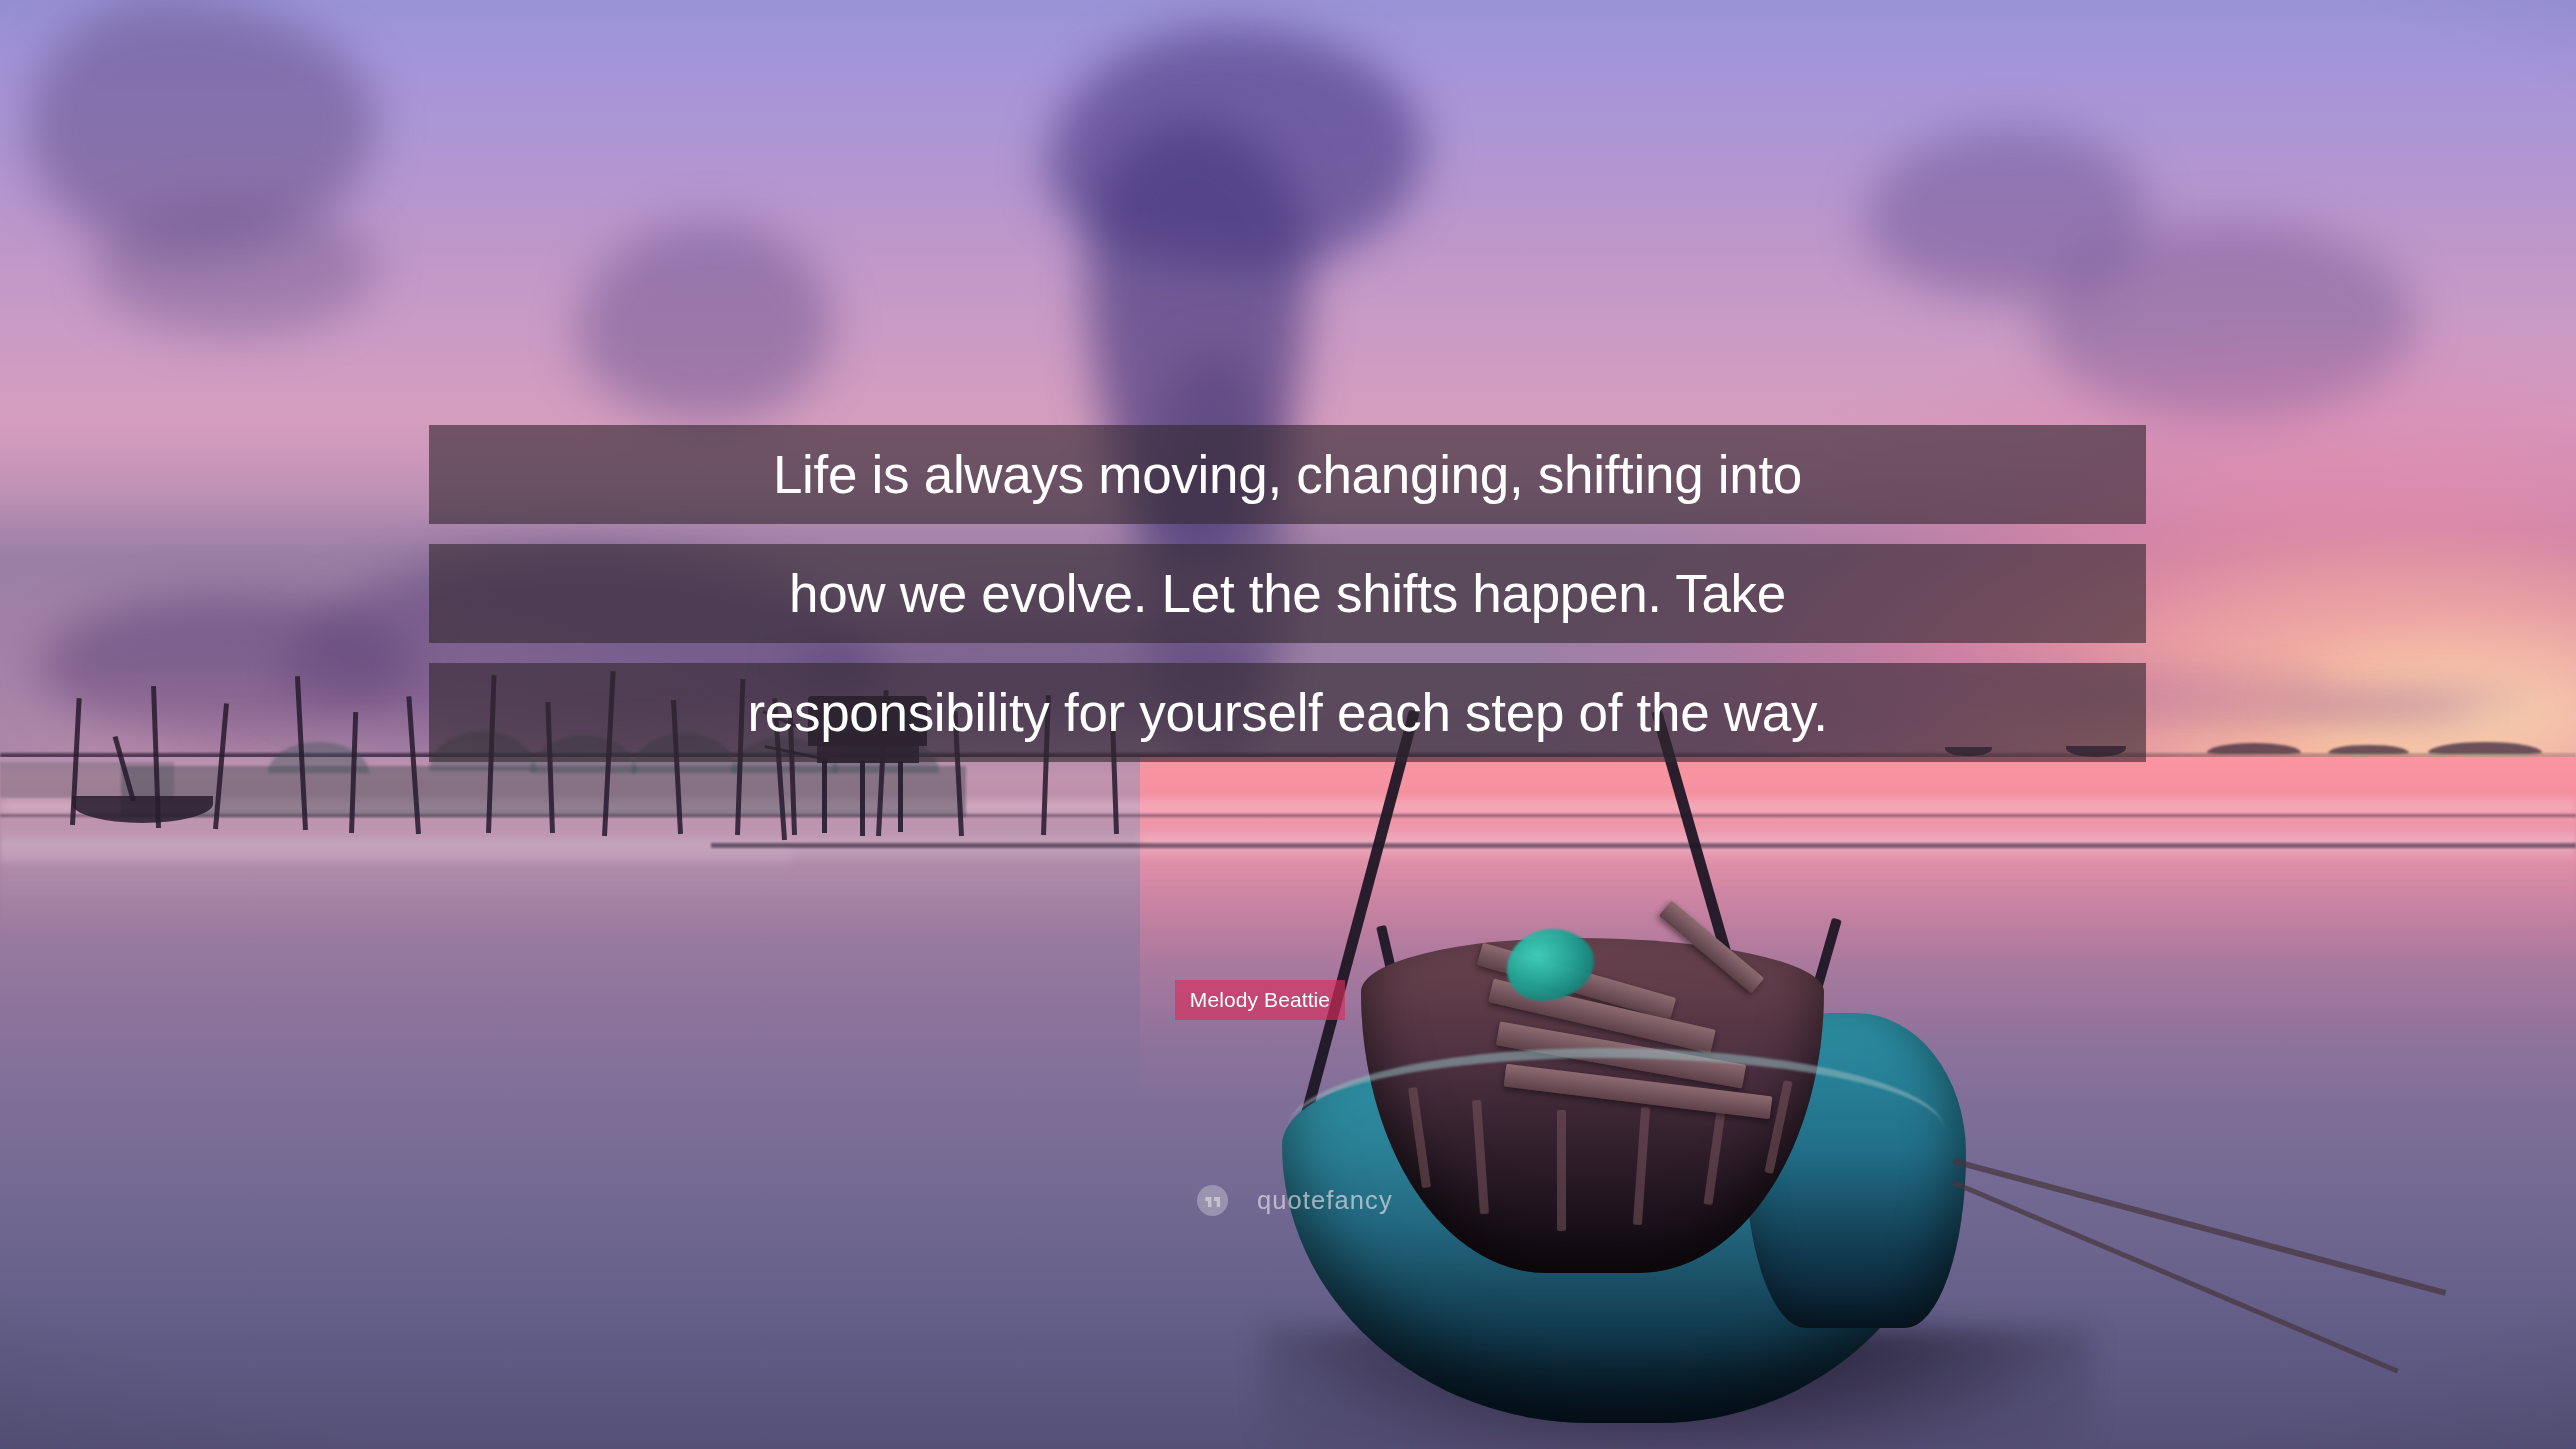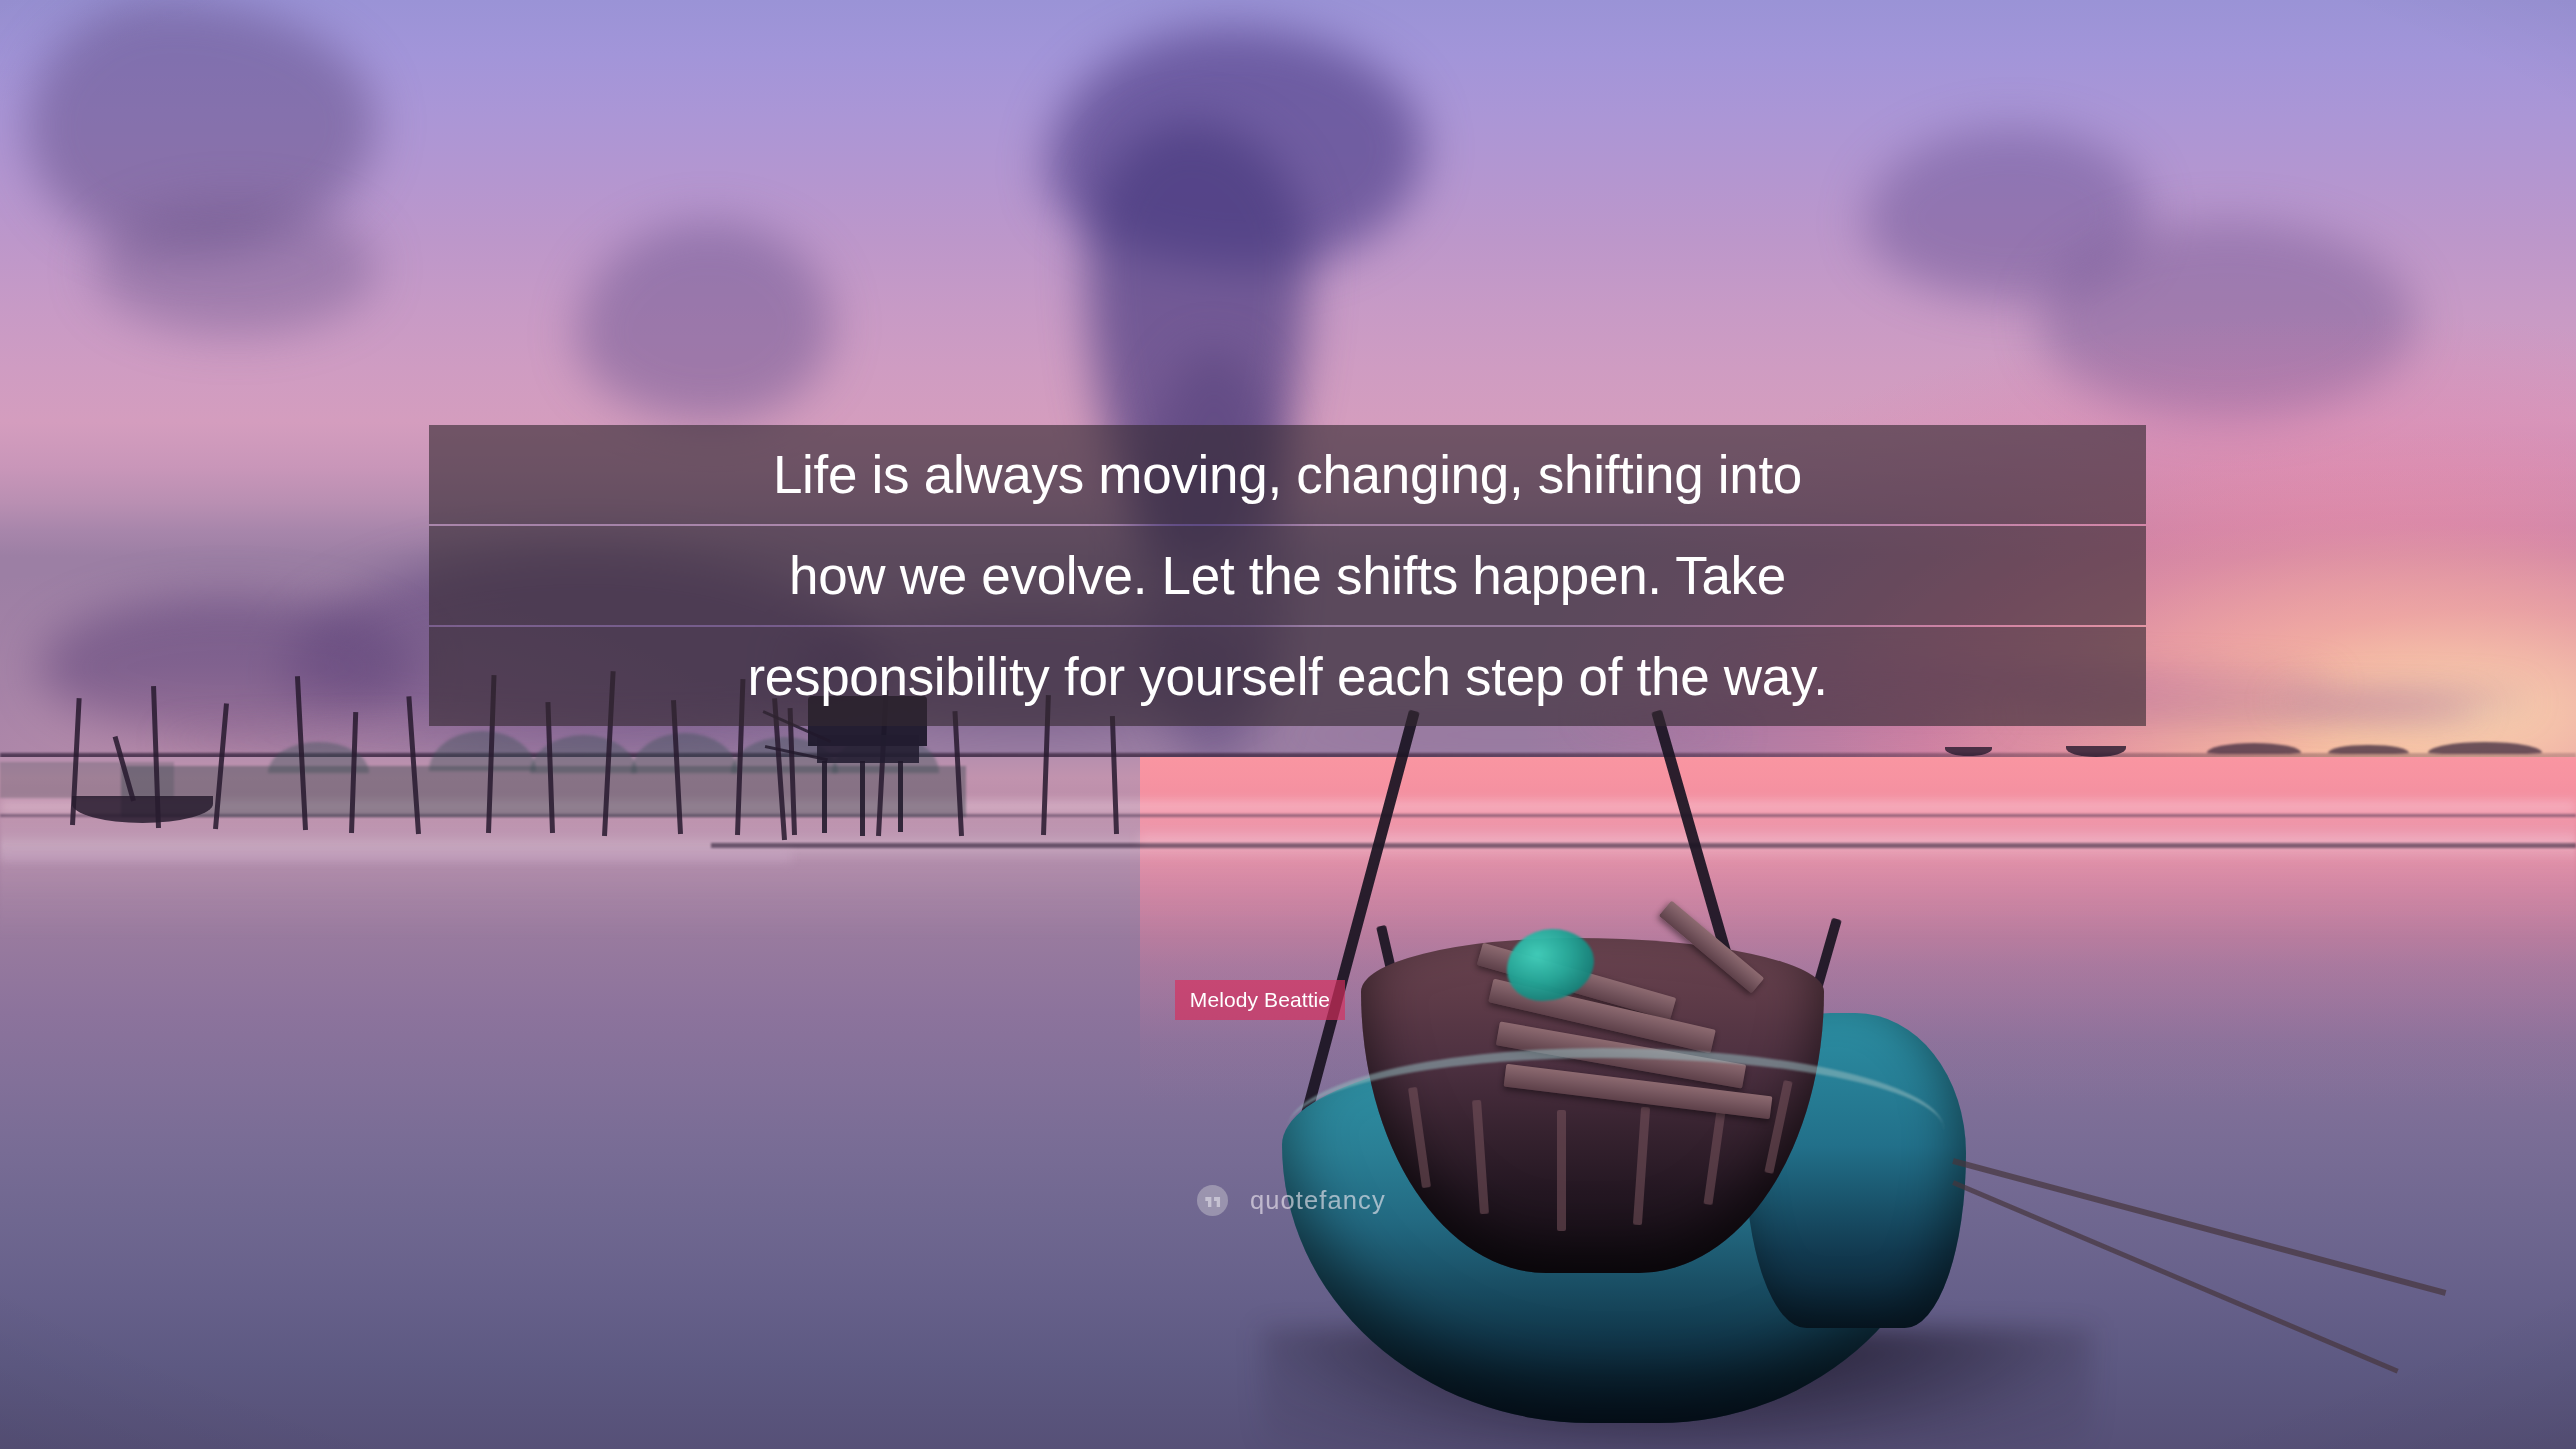--- a/index.html
+++ b/index.html
@@ -348,21 +348,21 @@
     background: rgba(52,40,48,0.62);
     color: #ffffff;
     font-size: 53px;
     line-height: 99px;
     height: 99px;
     letter-spacing: -0.3px;
     font-family: "Liberation Sans", sans-serif;
     font-weight: 400;
     text-align: center;
     white-space: nowrap;
-    margin-bottom: 2px;
+    margin-bottom: 20px;
     text-rendering: optimizeLegibility;
   }
   .quote-line:last-child { margin-bottom: 0; }
 
   #attribution {
     position: absolute;
     left: 1175px;
     top: 980px;
     height: 40px;
     line-height: 40px;
@@ -375,21 +375,21 @@
     white-space: nowrap;
   }
 
   
   #watermark {
     position: absolute;
     left: 1197px;
     top: 1185px;
     display: flex;
     align-items: center;
-    gap: 22px;
+    gap: 29px;
     opacity: 0.62;
   }
   #wm-badge {
     width: 31px; height: 31px;
     border-radius: 50%;
     background: rgba(226,226,226,0.58);
     display: flex;
     align-items: center;
     justify-content: center;
   }

